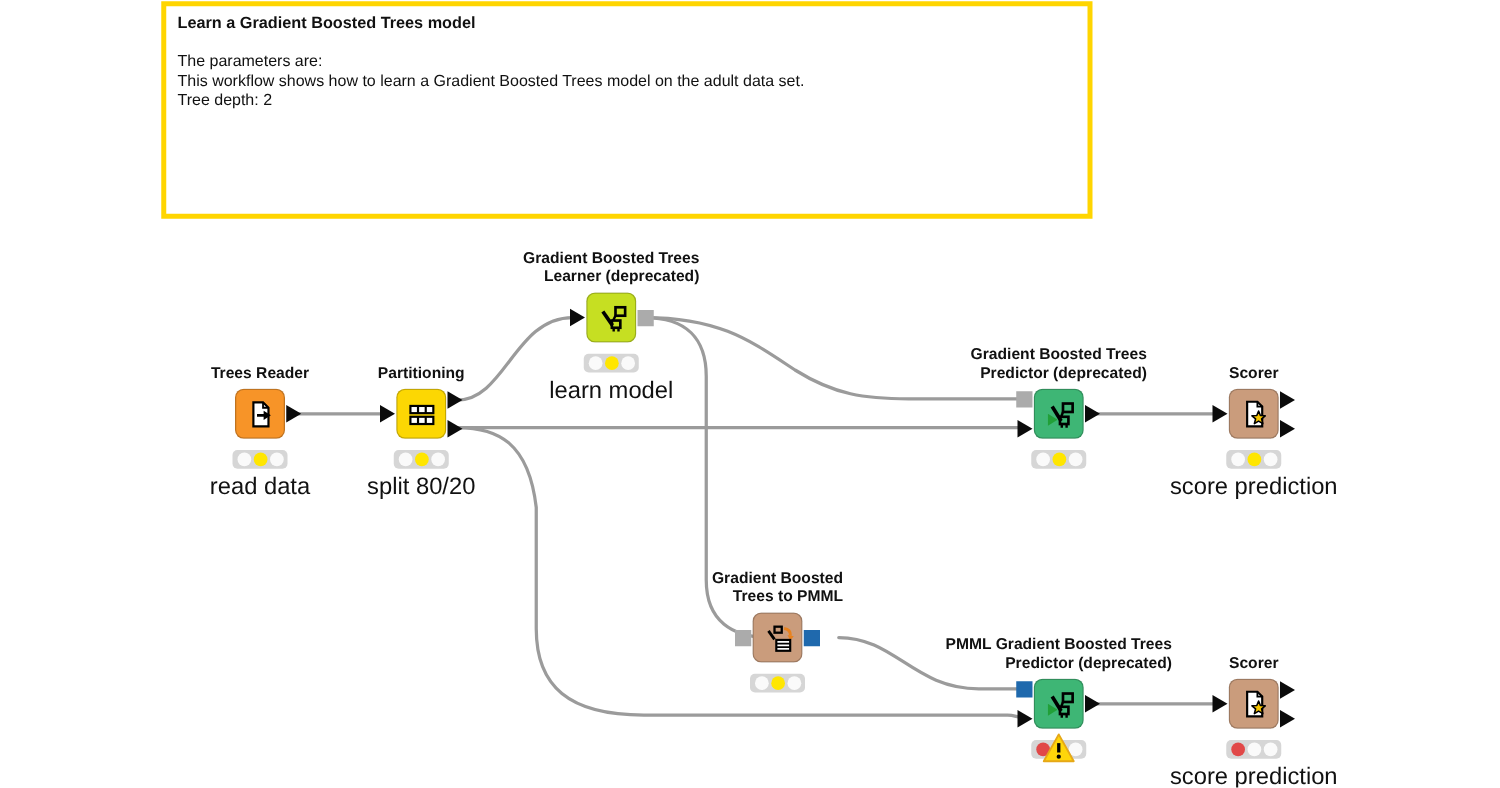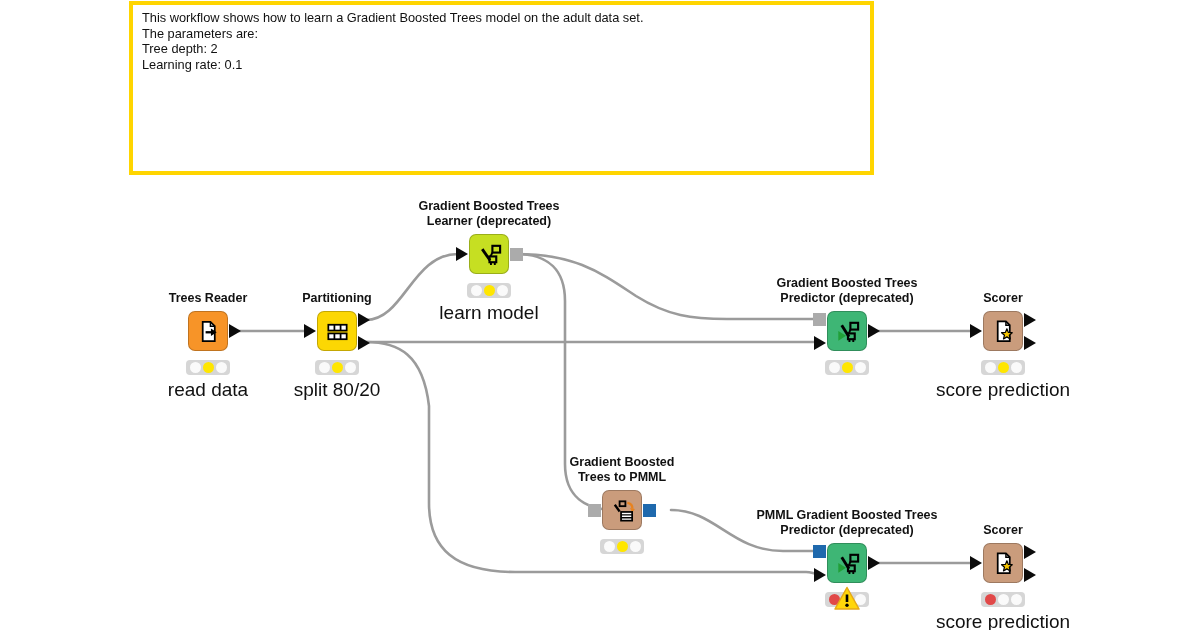--- a/index.html
+++ b/index.html
@@ -16,21 +16,21 @@
     padding:5px 9px;box-sizing:border-box;}
   .ann-title{font-weight:bold;font-size:13px;line-height:15.5px;color:#111;margin-bottom:15.5px;}
   .ann-line{font-size:12.8px;line-height:15.6px;color:#111;}
 
   
   .node{position:absolute;width:40px;height:40px;}
   .nsq{width:40px;height:40px;border-radius:7px;border:1px solid rgba(0,0,0,.22);
     box-sizing:border-box;display:flex;align-items:center;justify-content:center;}
   .ntitle{position:absolute;bottom:45px;left:50%;transform:translateX(-50%);
     font-weight:bold;font-size:12.5px;line-height:15px;color:#111;
-    white-space:pre;text-align:center;}
+    white-space:pre;text-align:right;}
   .nlabel{position:absolute;top:68px;left:50%;transform:translateX(-50%);
     white-space:nowrap;font-size:19px;color:#111;}
 
   
   .port{position:absolute;}
   .tri{width:0;height:0;border-top:7px solid transparent;border-bottom:7px solid transparent;
     border-left:12px solid #0b0b0b;}
   .tri.in{left:-13px;}  .tri.out{right:-13px;}
   .tri.mid{top:13px;}   .tri.top{top:2px;}   .tri.bot{top:25px;}
   .sq{width:13px;height:13px;}
@@ -57,24 +57,24 @@
     <path d="M366,342 H816"></path>
     <path d="M366,342 C398,342 423,354 429,406 L429,503 C429,549 455,572 515,572 L806,572 C811,572 813,573.5 817,574"></path>
     <path d="M516,254 C576,254 601,273 636,296 C668,316 692,319 727,319 L819,319"></path>
     <path d="M516,254 C549,254 565,271 565,301 L565,464 C565,497 586,510 616,510"></path>
     <path d="M671,510 C716,510 731,551 783,551 L818,551"></path>
     <path d="M876,331 H971"></path>
     <path d="M876,563 H971"></path>
   </svg>
 
   <div class="annotation">
+    <div class="ann-title">Learn a Gradient Boosted Trees model</div>
+    <div class="ann-line">The parameters are:</div>
     <div class="ann-line">This workflow shows how to learn a Gradient Boosted Trees model on the adult data set.</div>
-    <div class="ann-line">The parameters are:</div>
     <div class="ann-line">Tree depth: 2</div>
-    <div class="ann-line">Learning rate: 0.1</div>
   </div>
 
   <div class="node" style="left:188px;top:311px">
     <div class="ntitle">Trees Reader</div>
     <div class="nsq" style="background-color: rgb(247, 148, 40);">
       <svg width="27" height="27" viewBox="0 0 28 28">
         <path d="M8,4 h8 l4.5,4.5 V24 H8 z" fill="#fff" stroke="#000" stroke-width="1.8"></path>
         <path d="M16,4 v4.5 h4.5" fill="none" stroke="#000" stroke-width="1.5"></path>
         <path d="M11,14.8 h7" stroke="#000" stroke-width="2.4"></path>
         <path d="M16.5,11 L22.5,14.8 L16.5,18.6 z" fill="#000"></path>

